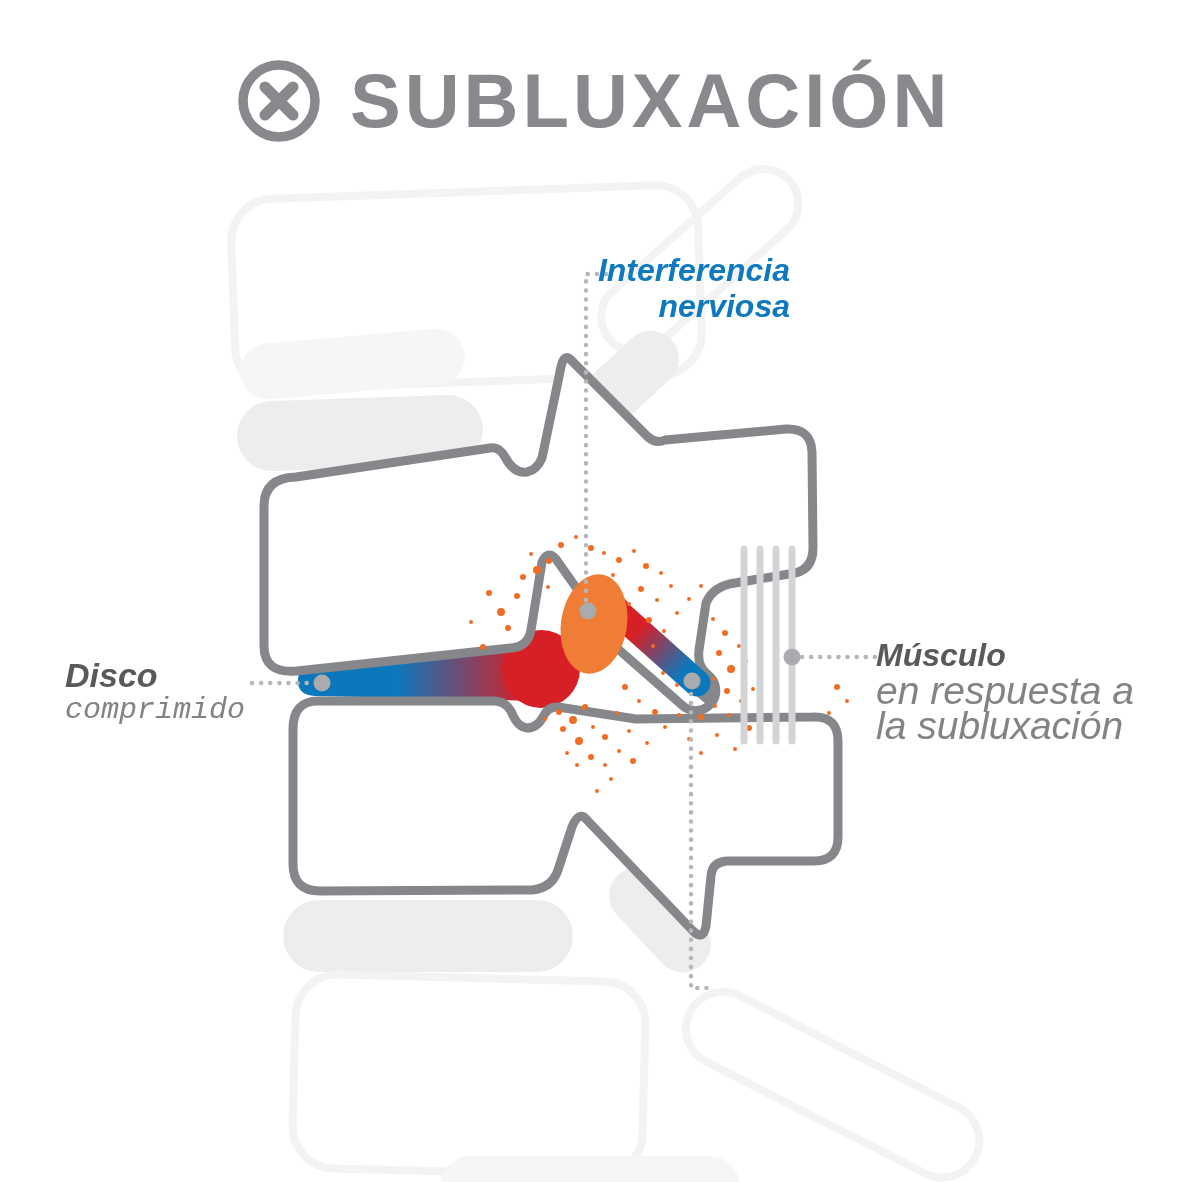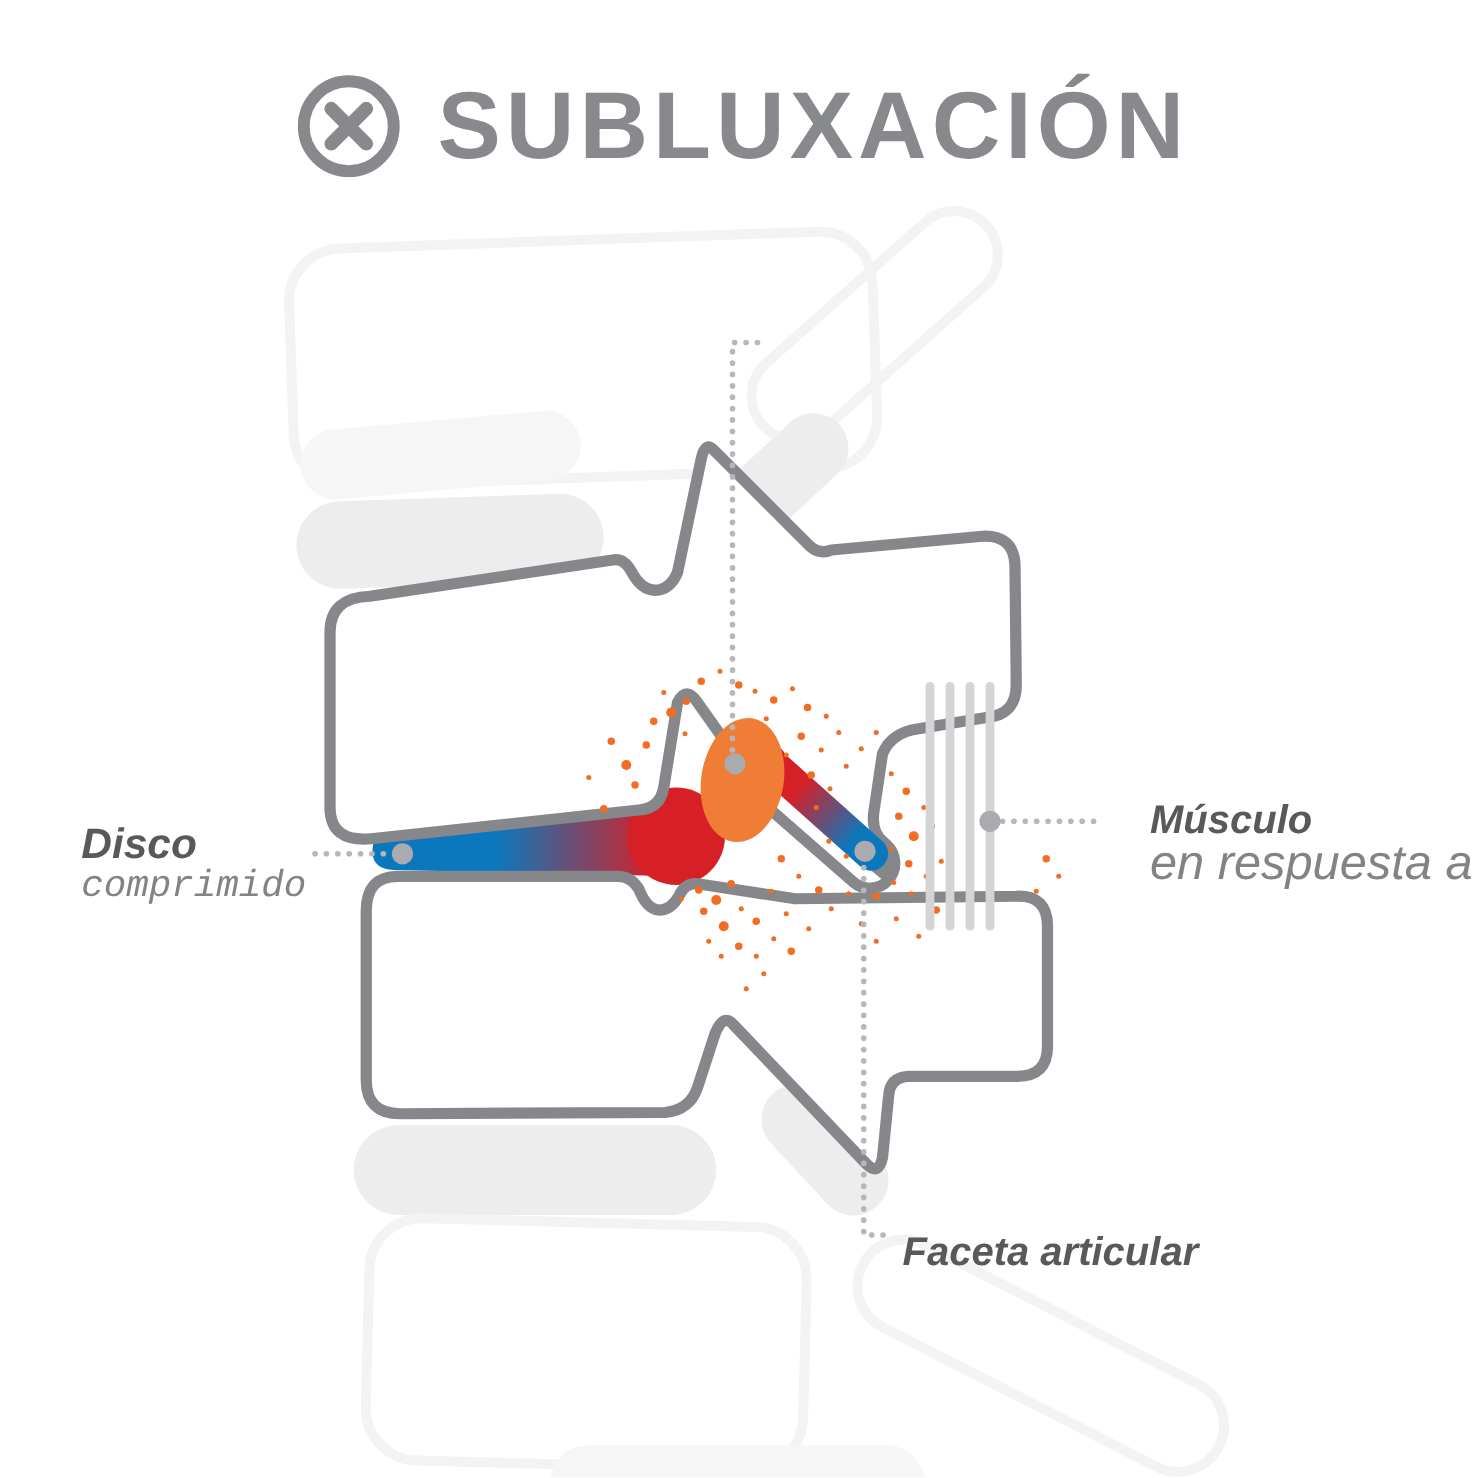--- a/index.html
+++ b/index.html
@@ -16,21 +16,21 @@
     letter-spacing:4px;color:var(--title);white-space:nowrap;}
   
   .lbl{position:absolute;font-style:italic;line-height:35px;white-space:nowrap;}
   .lbl .b{font-weight:700;color:var(--ink);}
   .lbl .l{font-weight:400;color:var(--ink-light);}
   .lbl div{margin:0;}
   .lbl-nerve{right:392px;top:252px;text-align:right;font-size:32px;font-weight:700;
     color:var(--blue-label);line-height:36px;}
   .lbl-disc{right:937px;top:658px;text-align:left;font-size:34px;}
   .lbl-disc .l{font-size:30px;font-family:Liberation Mono, monospace;}
-  .lbl-muscle{left:920px;top:638px;font-size:32px;}
+  .lbl-muscle{left:876px;top:638px;font-size:32px;}
   .lbl-muscle .l{font-size:39px;}
   .lbl-facet{left:722px;top:984px;font-size:32px;}
   .lbl-facet .l{font-size:29px;margin-left:2px;}
 </style>
 </head>
 <body>
 
 <div class="stage">
 
   <svg class="art" width="1182" height="1182" viewBox="0 0 1182 1182">
@@ -180,28 +180,32 @@
       </g>
   </svg>
 
   <svg width="82" height="82" style="position:absolute;left:238px;top:60px;" viewBox="0 0 82 82">
     <circle cx="41" cy="41" r="36" fill="none" class="icon-stroke" stroke-width="9.5" stroke="#87898c"></circle>
     <line x1="27" y1="27" x2="55" y2="55" class="icon-stroke" stroke-width="11" stroke-linecap="round" stroke="#87898c"></line>
     <line x1="55" y1="27" x2="27" y2="55" class="icon-stroke" stroke-width="11" stroke-linecap="round" stroke="#87898c"></line>
   </svg>
   <div class="title-text">SUBLUXACIÓN</div>
 
+  <div class="lbl lbl-nerve">
+    <div>Interferencia</div>
+    <div>nerviosa</div>
+  </div>
 
   <div class="lbl lbl-disc">
     <div class="b">Disco</div>
     <div class="l">comprimido</div>
   </div>
 
   <div class="lbl lbl-muscle">
     <div class="b">Músculo</div>
     <div class="l">en respuesta a</div>
+    <div class="l">la subluxación</div>
   </div>
 
   <div class="lbl lbl-facet">
-    <div class="b">Faceta articular</div>
   </div>
 
 </div>
 
 </body></html>

